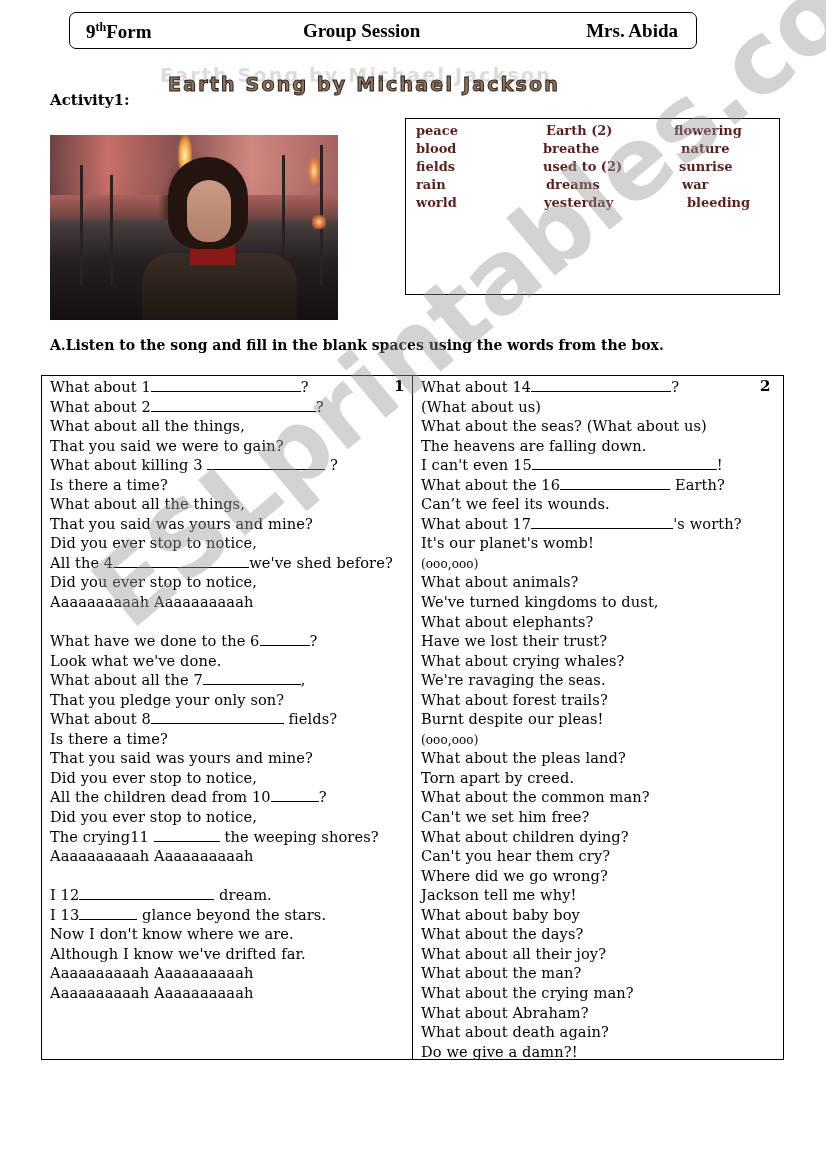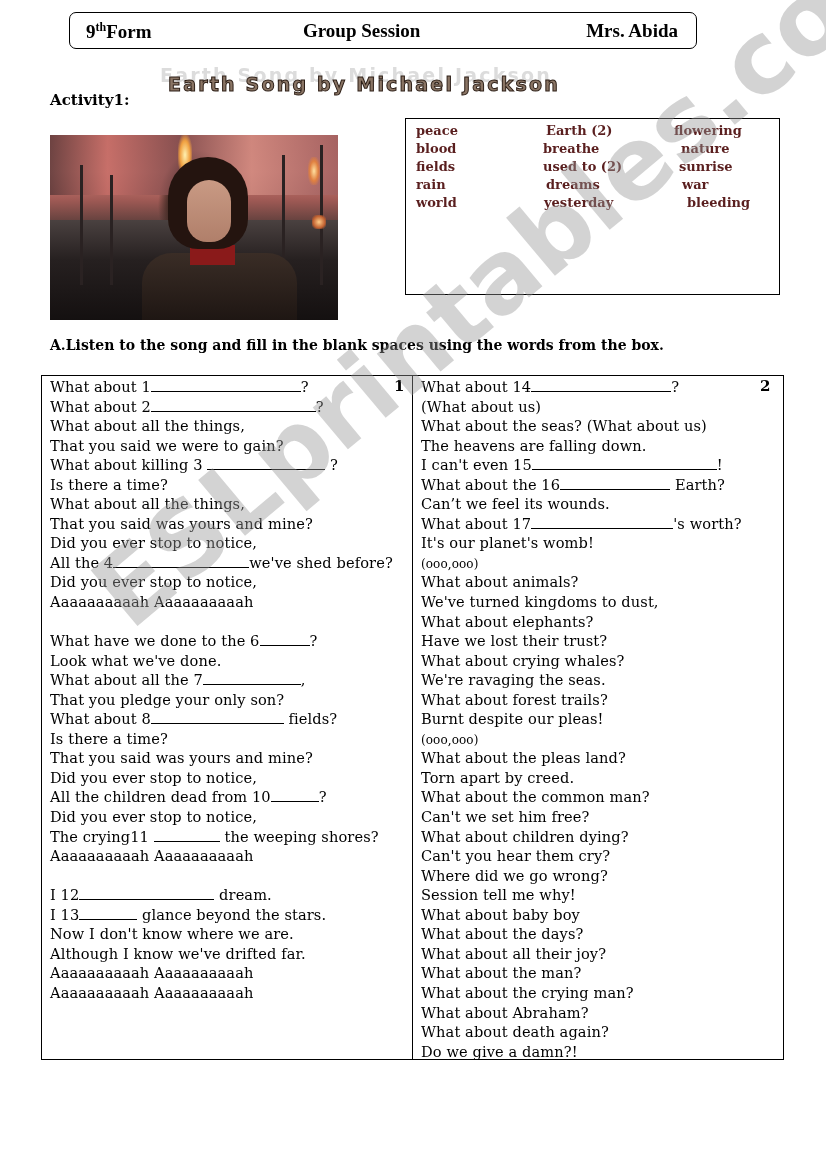--- a/index.html
+++ b/index.html
@@ -195,21 +195,21 @@
       <div class="line"><span>What about forest trails?</span></div>
       <div class="line"><span>Burnt despite our pleas!</span></div>
       <div class="line"><span style="font-size: 12px;">(ooo,ooo)</span></div>
       <div class="line"><span>What about the pleas land?</span></div>
       <div class="line"><span>Torn apart by creed.</span></div>
       <div class="line"><span>What about the common man?</span></div>
       <div class="line"><span>Can't we set him free?</span></div>
       <div class="line"><span>What about children dying?</span></div>
       <div class="line"><span>Can't you hear them cry?</span></div>
       <div class="line"><span>Where did we go wrong?</span></div>
-      <div class="line"><span>Session tell me why!</span></div>
+      <div class="line"><span>Jackson tell me why!</span></div>
       <div class="line"><span>What about baby boy</span></div>
       <div class="line"><span>What about the days?</span></div>
       <div class="line"><span>What about all their joy?</span></div>
       <div class="line"><span>What about the man?</span></div>
       <div class="line"><span>What about the crying man?</span></div>
       <div class="line"><span>What about Abraham?</span></div>
       <div class="line"><span>What about death again?</span></div>
       <div class="line"><span>Do we give a damn?!</span></div>
     </div>
   <div class="col-num n1">1</div>

